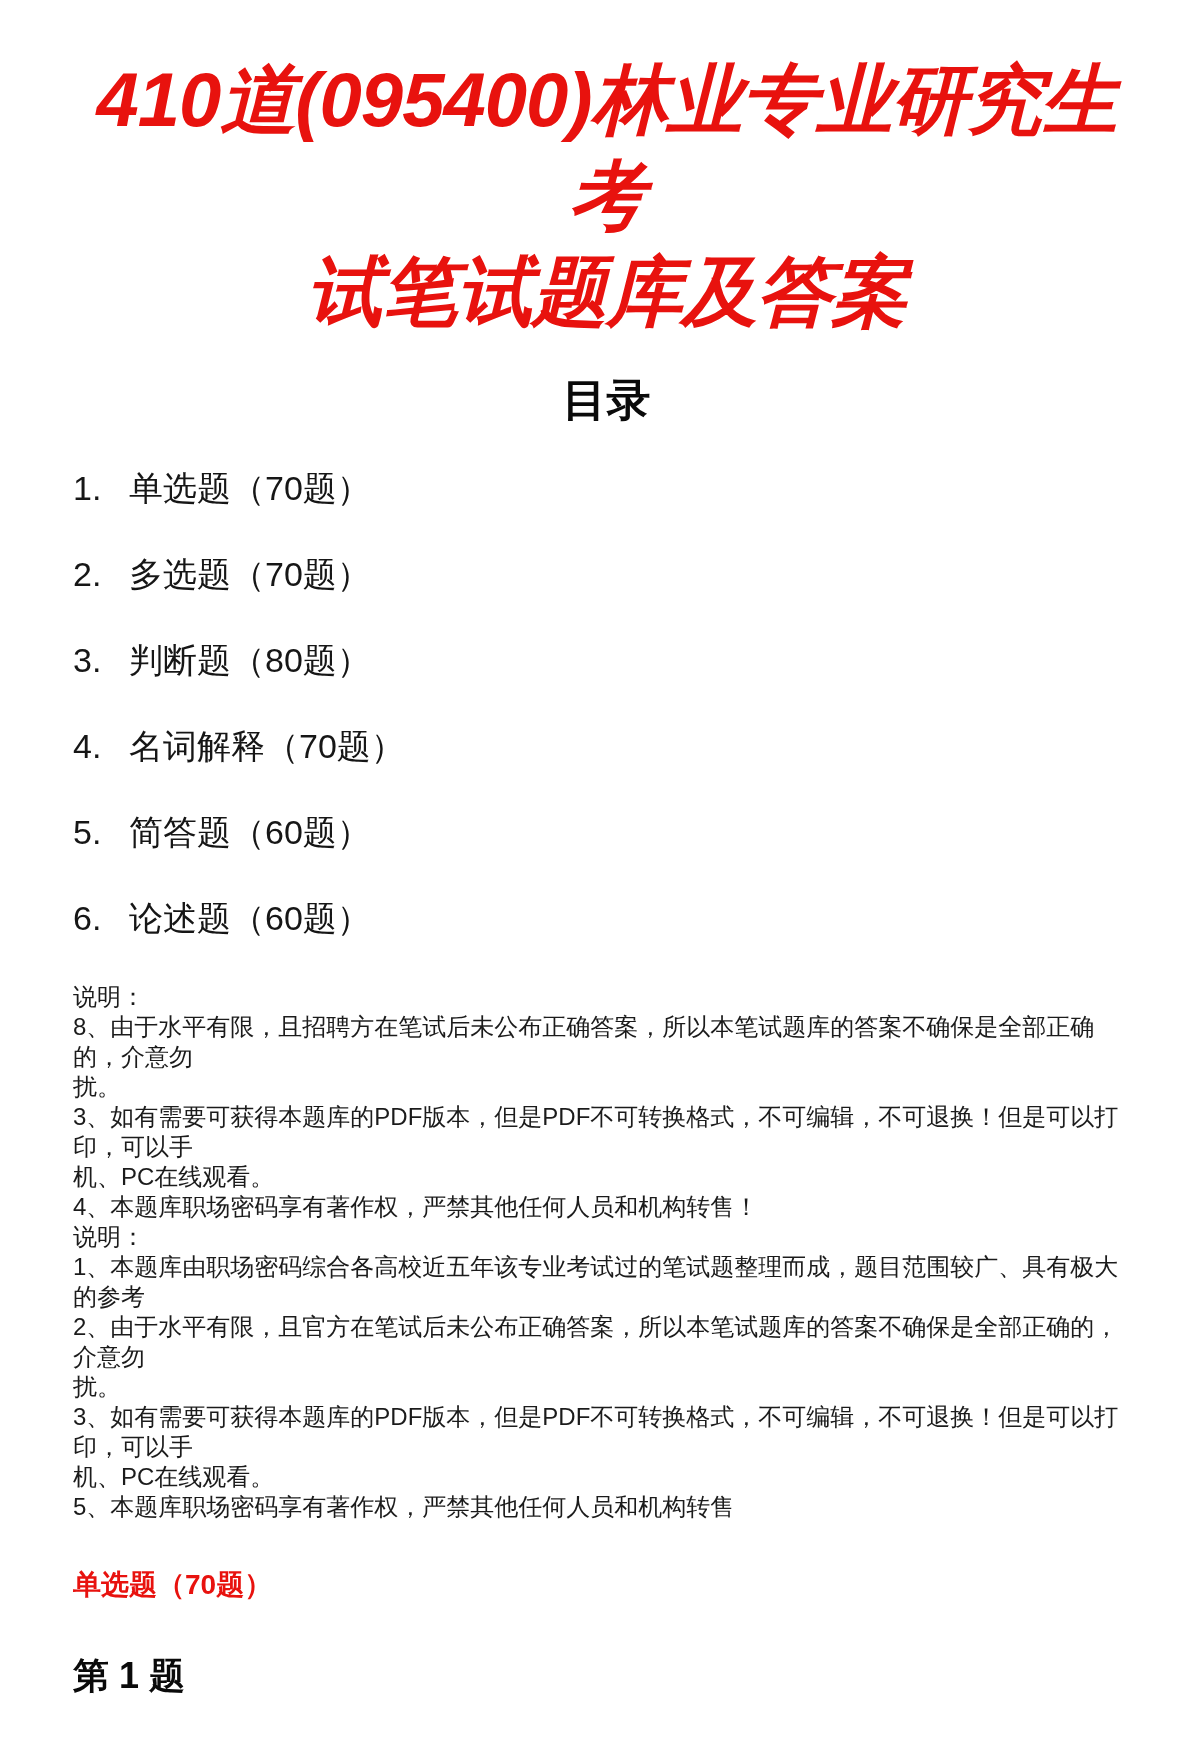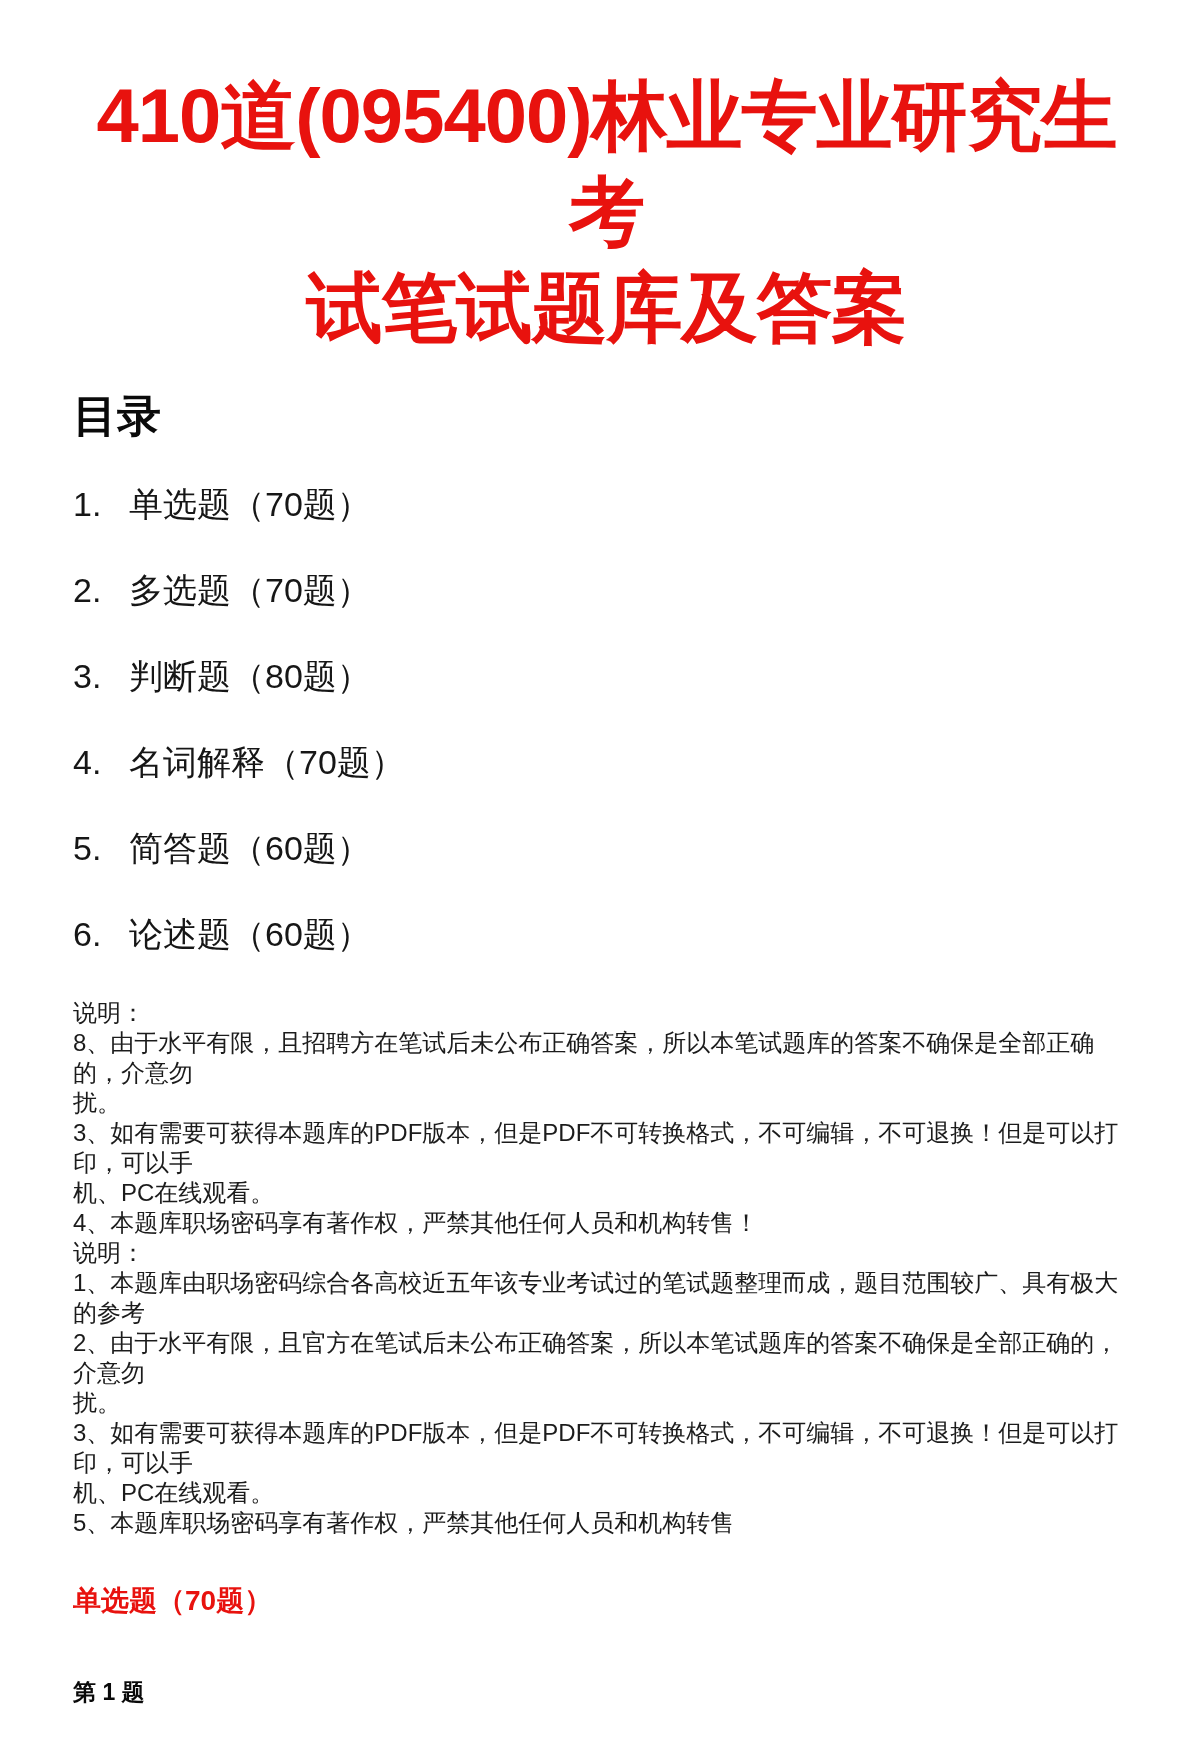--- a/index.html
+++ b/index.html
@@ -9,34 +9,36 @@
     font-family: "Liberation Sans", sans-serif;
     color: #111111;
   }
   body { height: 1755px; overflow: hidden; }
   .page {
     width: 1200px;
     height: 1755px;
     padding: 0 60px 0 73px;
   }
   .doc-title {
-    margin-top: 68px;
+    margin-top: 52px;
     text-align: center;
     color: #e8120e;
     font-weight: bold;
     font-size: 76px;
     line-height: 96px;
     letter-spacing: -1px;
+    font-style: italic;
   }
   .toc-heading {
     margin-top: 36px;
     font-size: 44px;
     font-weight: bold;
     line-height: 48px;
     color: #0a0a0a;
+    text-align: center;
   }
   .toc-list { margin-top: 42px; list-style: none; }
   .toc-item {
     display: flex;
     font-size: 34px;
     line-height: 44px;
     margin-bottom: 42px;
     color: #161616;
   }
   .toc-num { width: 56px; flex-shrink: 0; }
@@ -48,21 +50,21 @@
   }
   .section-heading {
     margin-top: 46px;
     color: #e8120e;
     font-weight: bold;
     font-size: 28px;
     line-height: 34px;
   }
   .question-heading {
     margin-top: 57px;
-    font-size: 23px;
+    font-size: 36px;
     font-weight: bold;
     line-height: 34px;
     color: #0a0a0a;
   }
   .question-body {
     margin-top: 66px;
     font-size: 28px;
     line-height: 32px;
     color: #b91c1c;
   }

